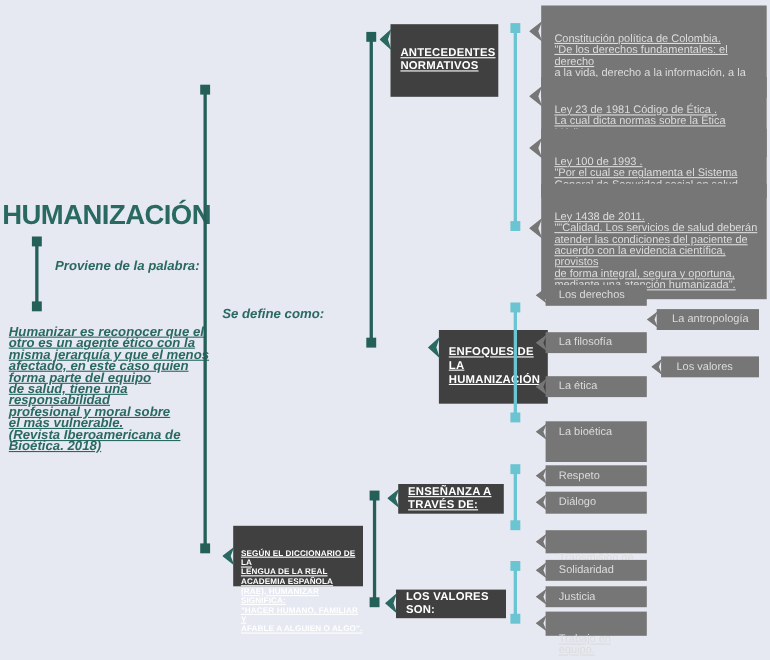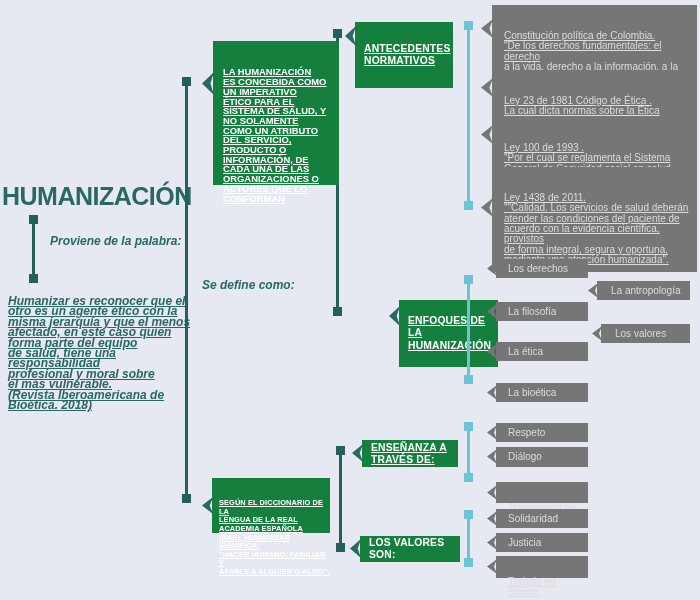--- a/index.html
+++ b/index.html
@@ -25,21 +25,21 @@
   .vline-dark::before{top:-4px;}
   .vline-dark::after{bottom:-4px;}
   .vline-cyan{width:3px;background:#6bc4d1;}
   .vline-cyan::before,.vline-cyan::after{
     content:"";position:absolute;left:-3px;width:9px;height:9px;background:#6bc4d1;
   }
   .vline-cyan::before{top:-4px;}
   .vline-cyan::after{bottom:-4px;}
   
   .teal-node{
-    background:#15803d;color:#ffffff;font-weight:bold;
+    background:#404040;color:#ffffff;font-weight:bold;
   }
   .cat{
     display:flex;align-items:center;font-size:10.3px;line-height:12.5px;
     padding-left:9px;letter-spacing:0.2px;box-sizing:border-box;
   }
   .gray-node{
     background:#767676;color:#dcdcdc;box-sizing:border-box;
   }
   .gbox{font-size:10px;line-height:10.4px;padding:5px 8px 6px 12px;width:205px;}
   .sbox{font-size:10px;padding-left:12px;}
@@ -74,37 +74,20 @@
 el más vulnerable.
 (Revista Iberoamericana de
 Bioética. 2018)</div>
 
   <div class="abs teal-italic" style="left:202px;top:280px;">Se define como:</div>
 
   <div class="abs vline-dark" style="left:185px;top:81px;height:418px;"></div>
   <div class="abs vline-dark" style="left:336px;top:33px;height:279px;"></div>
   <div class="abs vline-dark" style="left:339px;top:450px;height:98px;"></div>
 
-  <div class="abs teal-node ml" id="def-box">
-    <span class="arr arr-teal" style="left:-11px;top:31px;width:12px;height:23px;"></span>
-    <span>LA HUMANIZACIÓN
-ES CONCEBIDA COMO
-UN IMPERATIVO
-ÉTICO PARA EL
-SISTEMA DE SALUD, Y
-NO SOLAMENTE
-COMO UN ATRIBUTO
-DEL SERVICIO,
-PRODUCTO O
-INFORMACIÓN, DE
-CADA UNA DE LAS
-ORGANIZACIONES O
-ACTORES QUE LO
-CONFORMAN</span>
-  </div>
 
   <div class="abs teal-node ml" id="rae-box">
     <span class="arr arr-teal" style="left:-10px;top:19px;width:11px;height:17px;"></span>
     <span>SEGÚN EL DICCIONARIO DE LA
 LENGUA DE LA REAL
 ACADEMIA ESPAÑOLA
 (RAE), HUMANIZAR SIGNIFICA:
 "HACER HUMANO, FAMILIAR Y
 AFABLE A ALGUIEN O ALGO".</span>
   </div>
@@ -165,21 +148,21 @@
     <span>La filosofía</span>
   </div>
   <div class="abs gray-node sbox" style="left:601px;top:324px;width:89px;height:19px;line-height:19px;padding-left:14px;">
     <span class="arr arr-gray" style="left:-9px;top:2px;width:10px;height:15px;"></span>
     <span>Los valores</span>
   </div>
   <div class="abs gray-node sbox" style="left:496px;top:342px;width:92px;height:19px;line-height:19px;">
     <span class="arr arr-gray" style="left:-9px;top:2px;width:10px;height:15px;"></span>
     <span>La ética</span>
   </div>
-  <div class="abs gray-node sbox" style="left:496px;top:383px;width:92px;height:19px;line-height:19px;">
+  <div class="abs gray-node sbox" style="left:496px;top:383px;width:92px;height:37px;line-height:19px;">
     <span class="arr arr-gray" style="left:-9px;top:2px;width:10px;height:15px;"></span>
     <span>La bioética</span>
   </div>
 
   <div class="abs teal-node cat ml" style="left:362px;top:440px;width:96px;height:27px;line-height:11.5px;">
     <span class="arr arr-teal" style="left:-10px;top:4px;width:11px;height:18px;"></span>
     <span>ENSEÑANZA A
 TRAVÉS DE:</span>
   </div>
   <div class="abs vline-cyan" style="left:467px;top:426px;height:52px;"></div>

